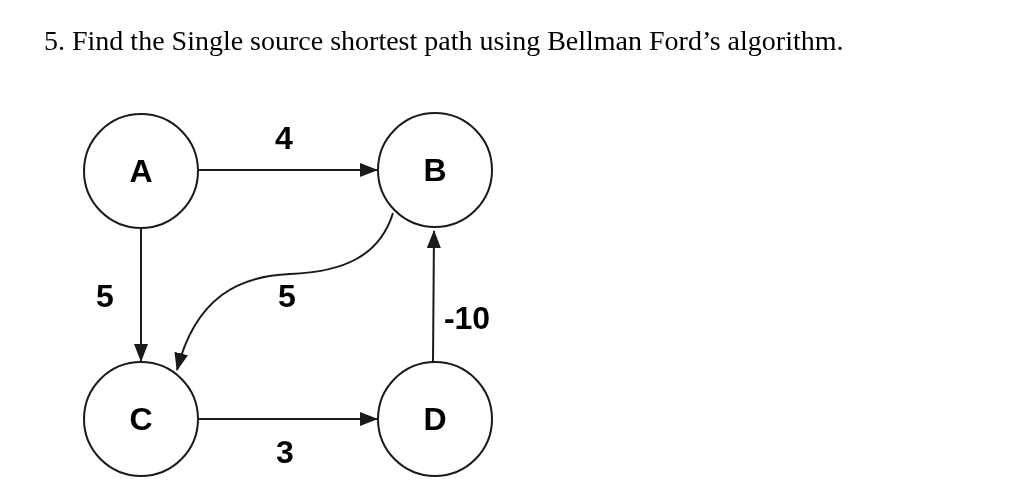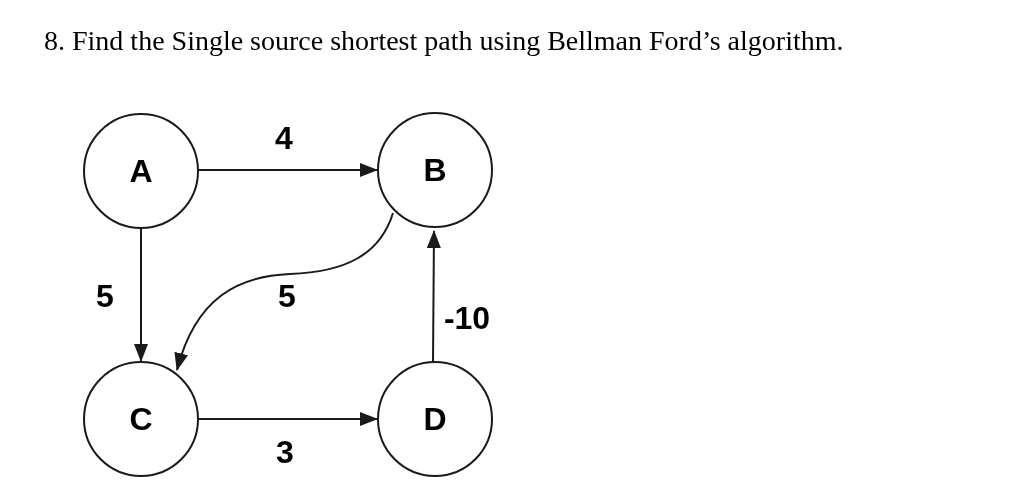--- a/index.html
+++ b/index.html
@@ -41,21 +41,21 @@
     font-weight: bold;
     font-size: 32px;
     text-anchor: middle;
     dominant-baseline: central;
   }
 </style>
 </head>
 <body>
 
 <div class="page">
-  <div class="title">8. Find the Single source shortest path using Bellman Ford’s algorithm.</div>
+  <div class="title">5. Find the Single source shortest path using Bellman Ford’s algorithm.</div>
 
   <svg class="graph" width="1013" height="487" viewBox="0 0 1013 487" xmlns="http://www.w3.org/2000/svg">
     <defs>
       <marker id="arrow" markerUnits="userSpaceOnUse" markerWidth="22" markerHeight="18" refX="17" refY="7" orient="auto">
         <path d="M 0 0 L 18 7 L 0 14 Z" fill="#1a1a1a"></path>
       </marker>
     </defs>
     <g>
         <path d="M 199 170 L 377 170" class="edge" stroke="#1a1a1a" marker-end="url(#arrow)"></path>
         <text x="284" y="138" class="edge-label" fill="#000000">4</text>

